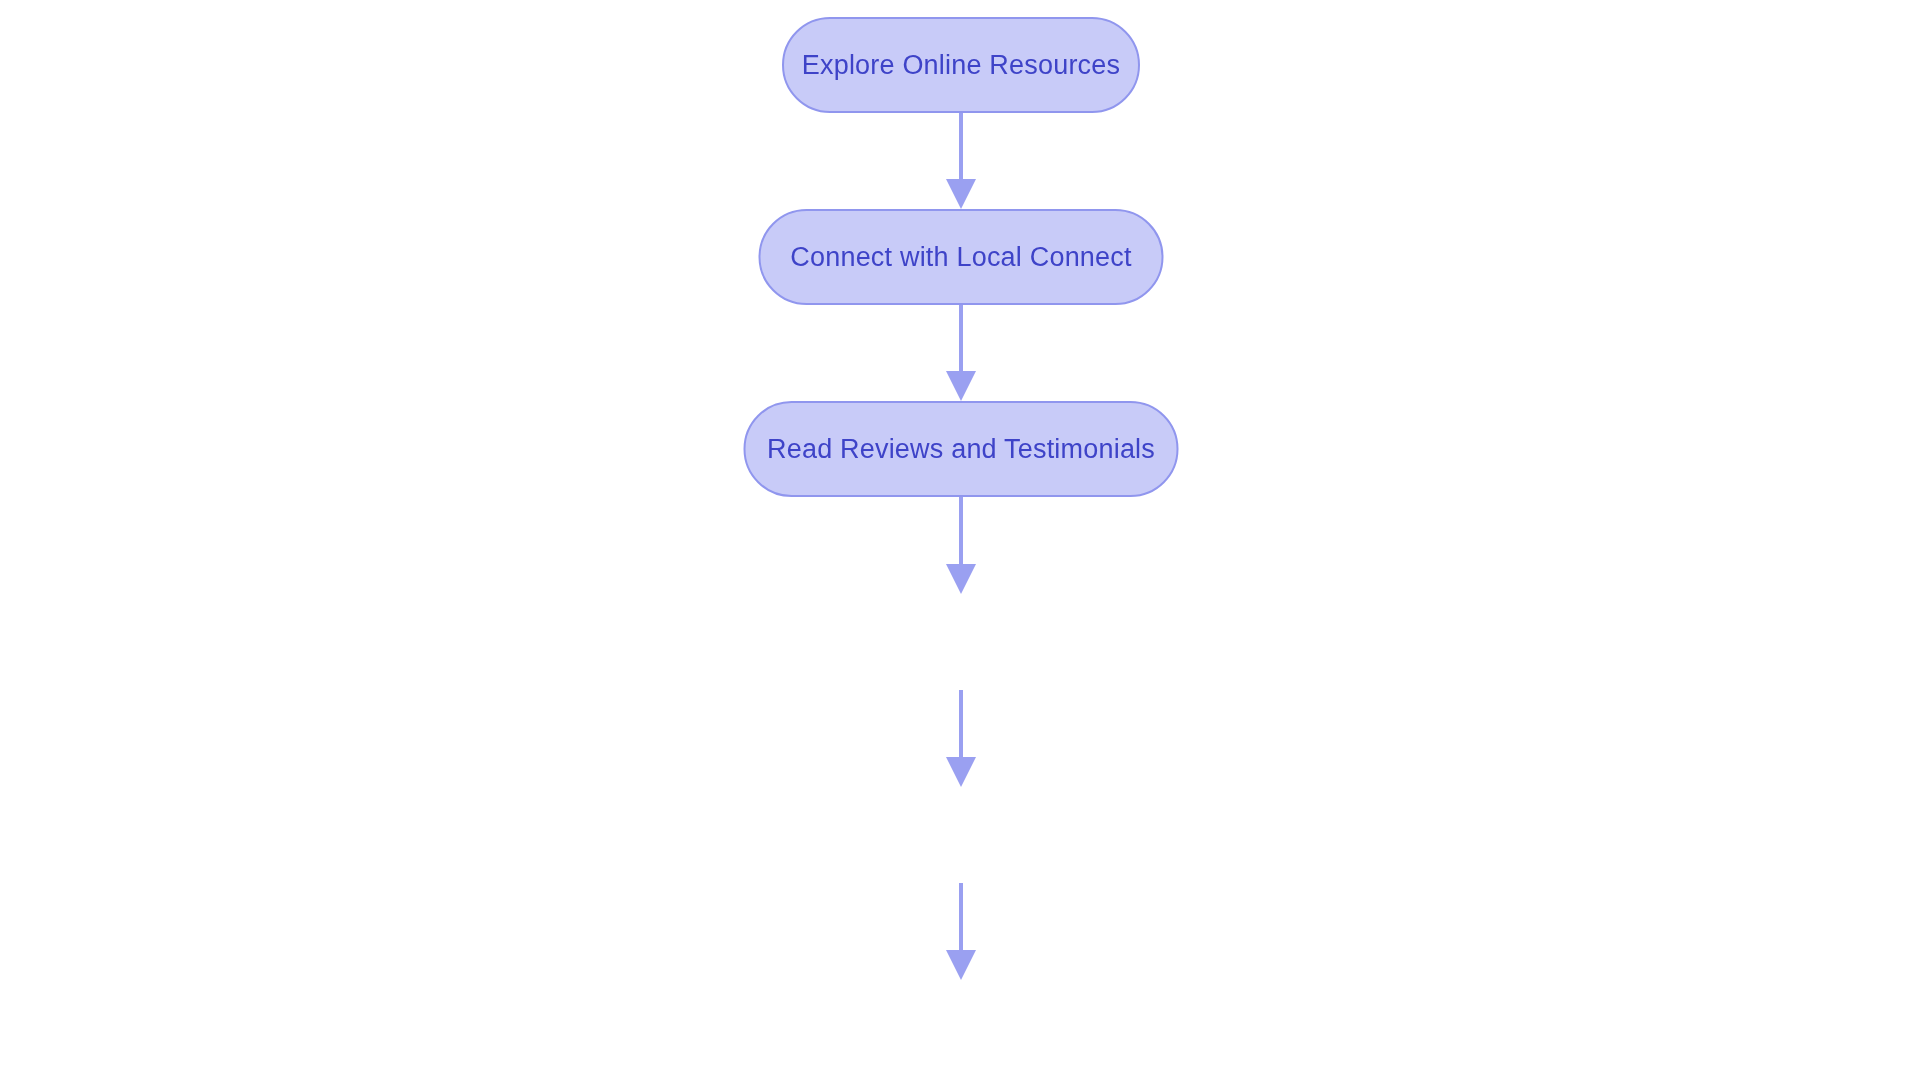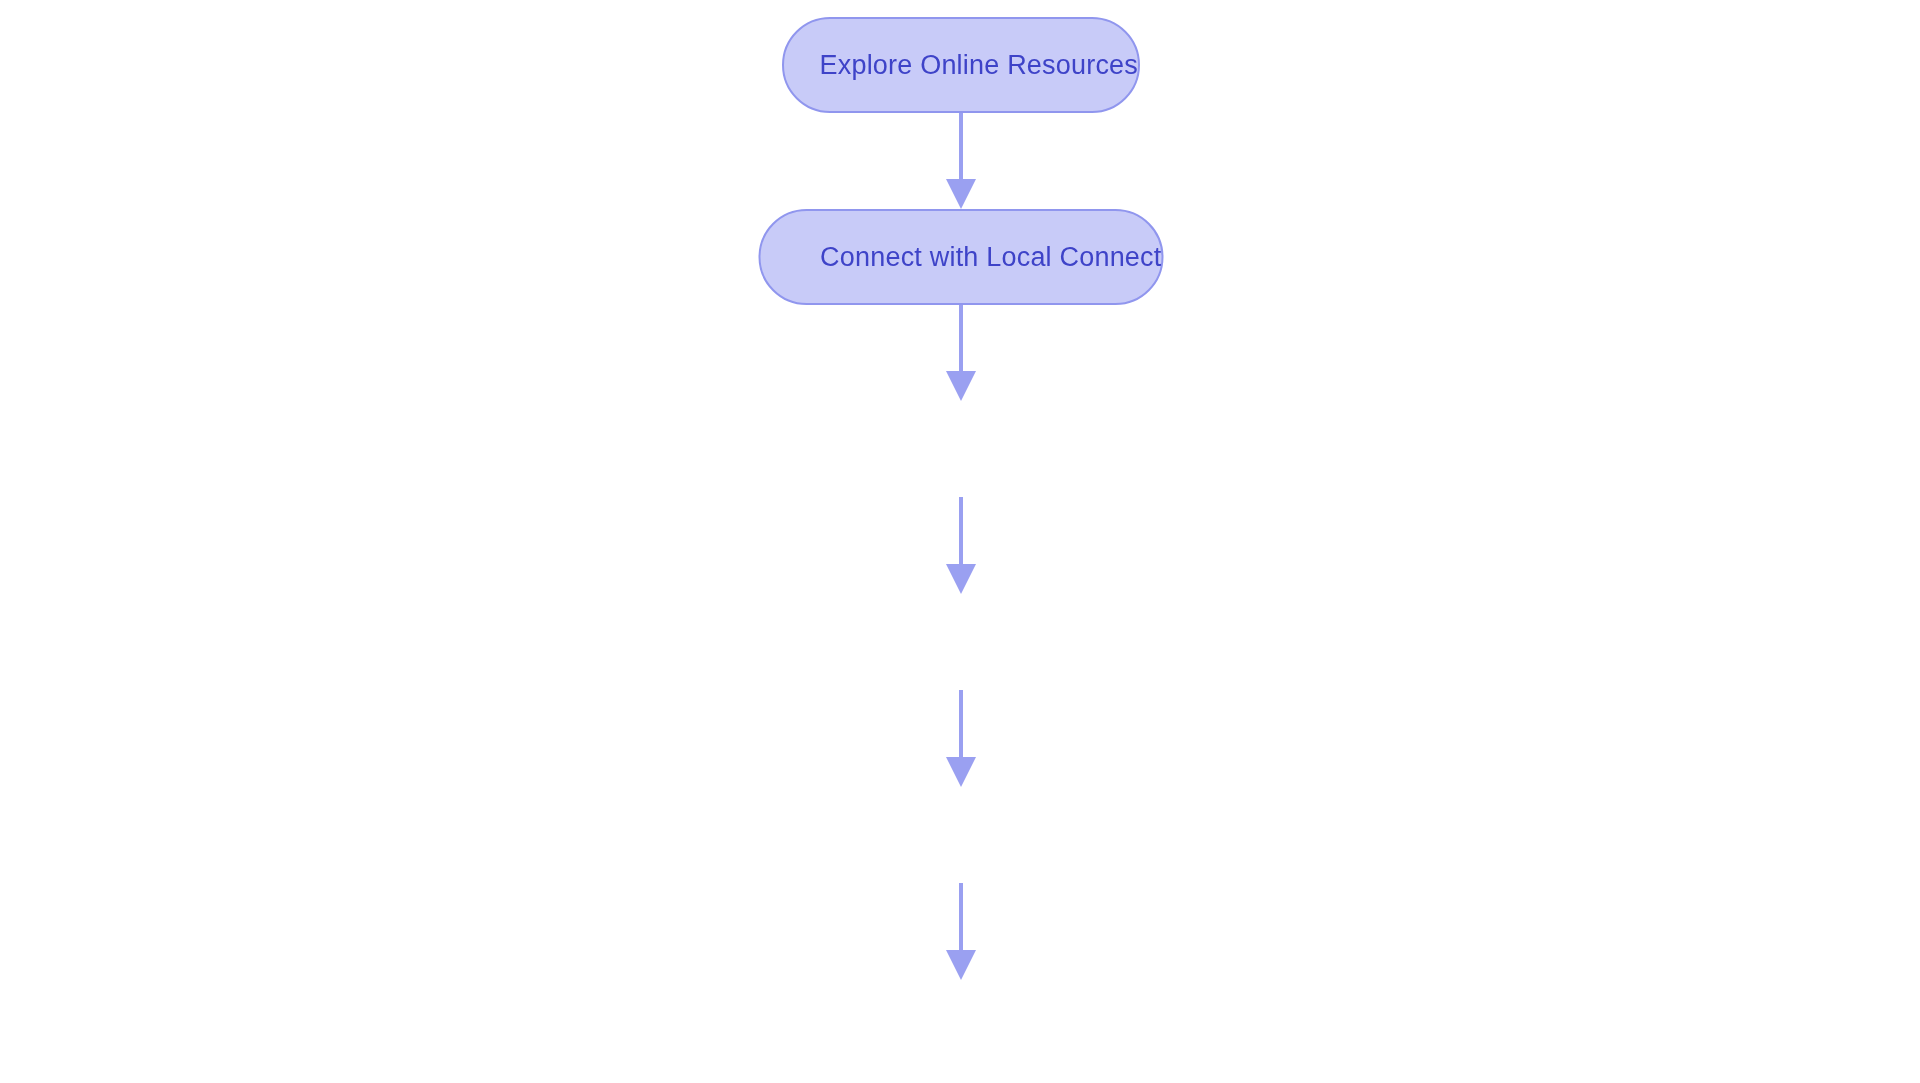--- a/index.html
+++ b/index.html
@@ -19,21 +19,21 @@
     position: absolute;
     left: 961px;
     transform: translateX(-50%);
     height: 96px;
     box-sizing: border-box;
     background: var(--node-fill, #c8cbf8);
     border: 2px solid var(--node-border, #9096ee);
     border-radius: 48px;
     display: flex;
     align-items: center;
-    justify-content: flex-end;
+    justify-content: center;
   }
   .node-label {
     font-size: 27px;
     font-weight: 400;
     letter-spacing: 0.2px;
     color: var(--node-text, #3e43c8);
     white-space: nowrap;
   }
   .arrow {
     position: absolute;
@@ -68,20 +68,23 @@
     <div class="arrow-line"></div>
     <div class="arrow-head"></div>
   </div>
     <div class="node" style="top: 209px; width: 405px; height: 96px;">
     <span class="node-label">Connect with Local Connect</span>
   </div>
     <div class="arrow" style="top: 305px; height: 96px;">
     <div class="arrow-line"></div>
     <div class="arrow-head"></div>
   </div>
+    <div class="node" style="top: 401px; width: 435px; height: 96px;">
+    <span class="node-label">Read Reviews and Testimonials</span>
+  </div>
     <div class="arrow" style="top: 497px; height: 97px;">
     <div class="arrow-line"></div>
     <div class="arrow-head"></div>
   </div>
     <div class="arrow" style="top: 690px; height: 97px;">
     <div class="arrow-line"></div>
     <div class="arrow-head"></div>
   </div>
     <div class="arrow" style="top: 883px; height: 97px;">
     <div class="arrow-line"></div>

